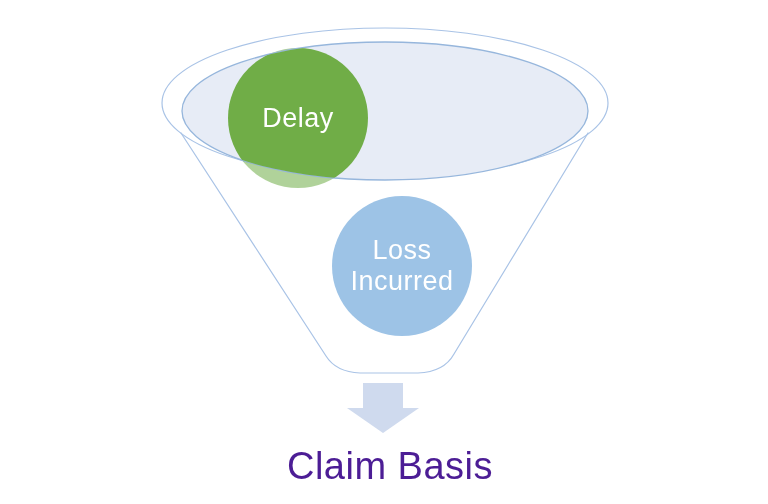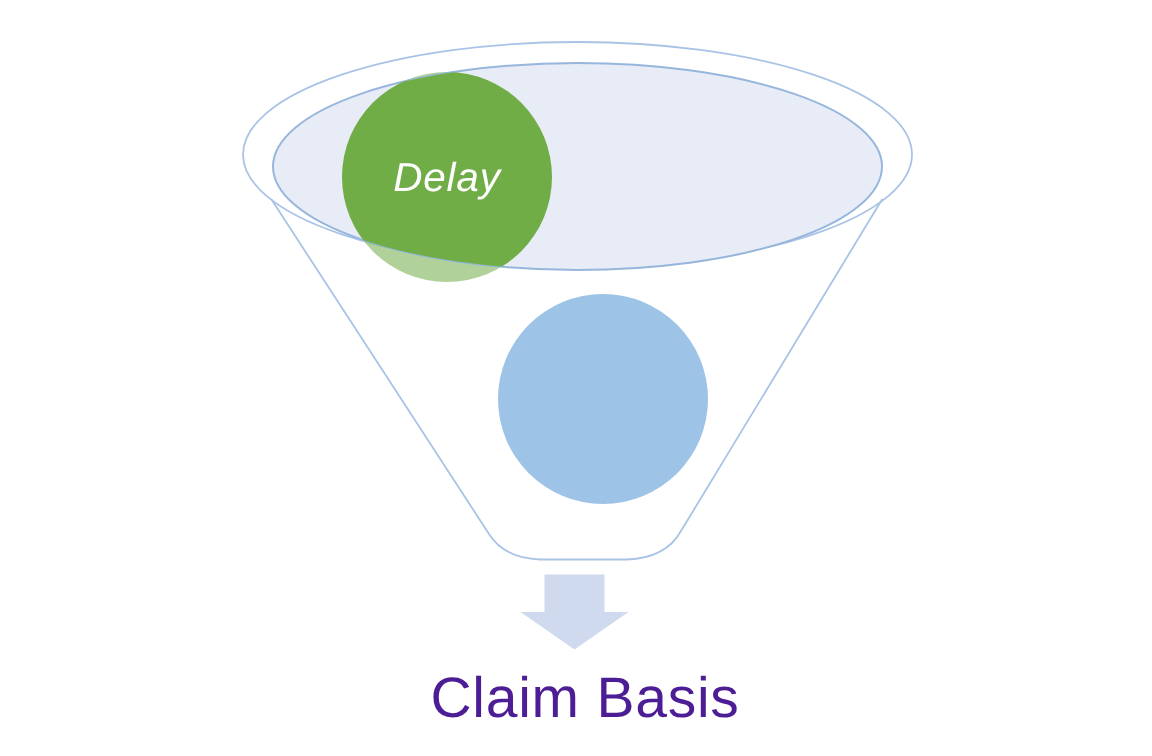--- a/index.html
+++ b/index.html
@@ -25,21 +25,20 @@
     display: flex;
     flex-direction: column;
     align-items: center;
     justify-content: center;
     text-align: center;
     color: #ffffff;
     font-size: 27px;
     line-height: 31px;
     letter-spacing: 0.5px;
     pointer-events: none;
-    font-style: italic;
   }
   .bubble-label.delay {
     left: 228px;
     top: 48px;
     width: 140px;
     height: 140px;
   }
   .bubble-label.loss {
     left: 332px;
     top: 196px;
@@ -86,16 +85,20 @@
 
     <circle cx="402" cy="266" r="70" fill="#9dc3e6"></circle>
 
     <polygon points="363,383 403,383 403,408 419,408 383,433 347,408 363,408" fill="#cfdaee"></polygon>
   </svg>
 
   <div class="bubble-label delay">
     <span>Delay</span>
   </div>
 
+  <div class="bubble-label loss">
+    <span>Loss</span>
+    <span>Incurred</span>
+  </div>
 
   <div class="diagram-title">Claim Basis</div>
 
 </div>
 
 </body></html>

